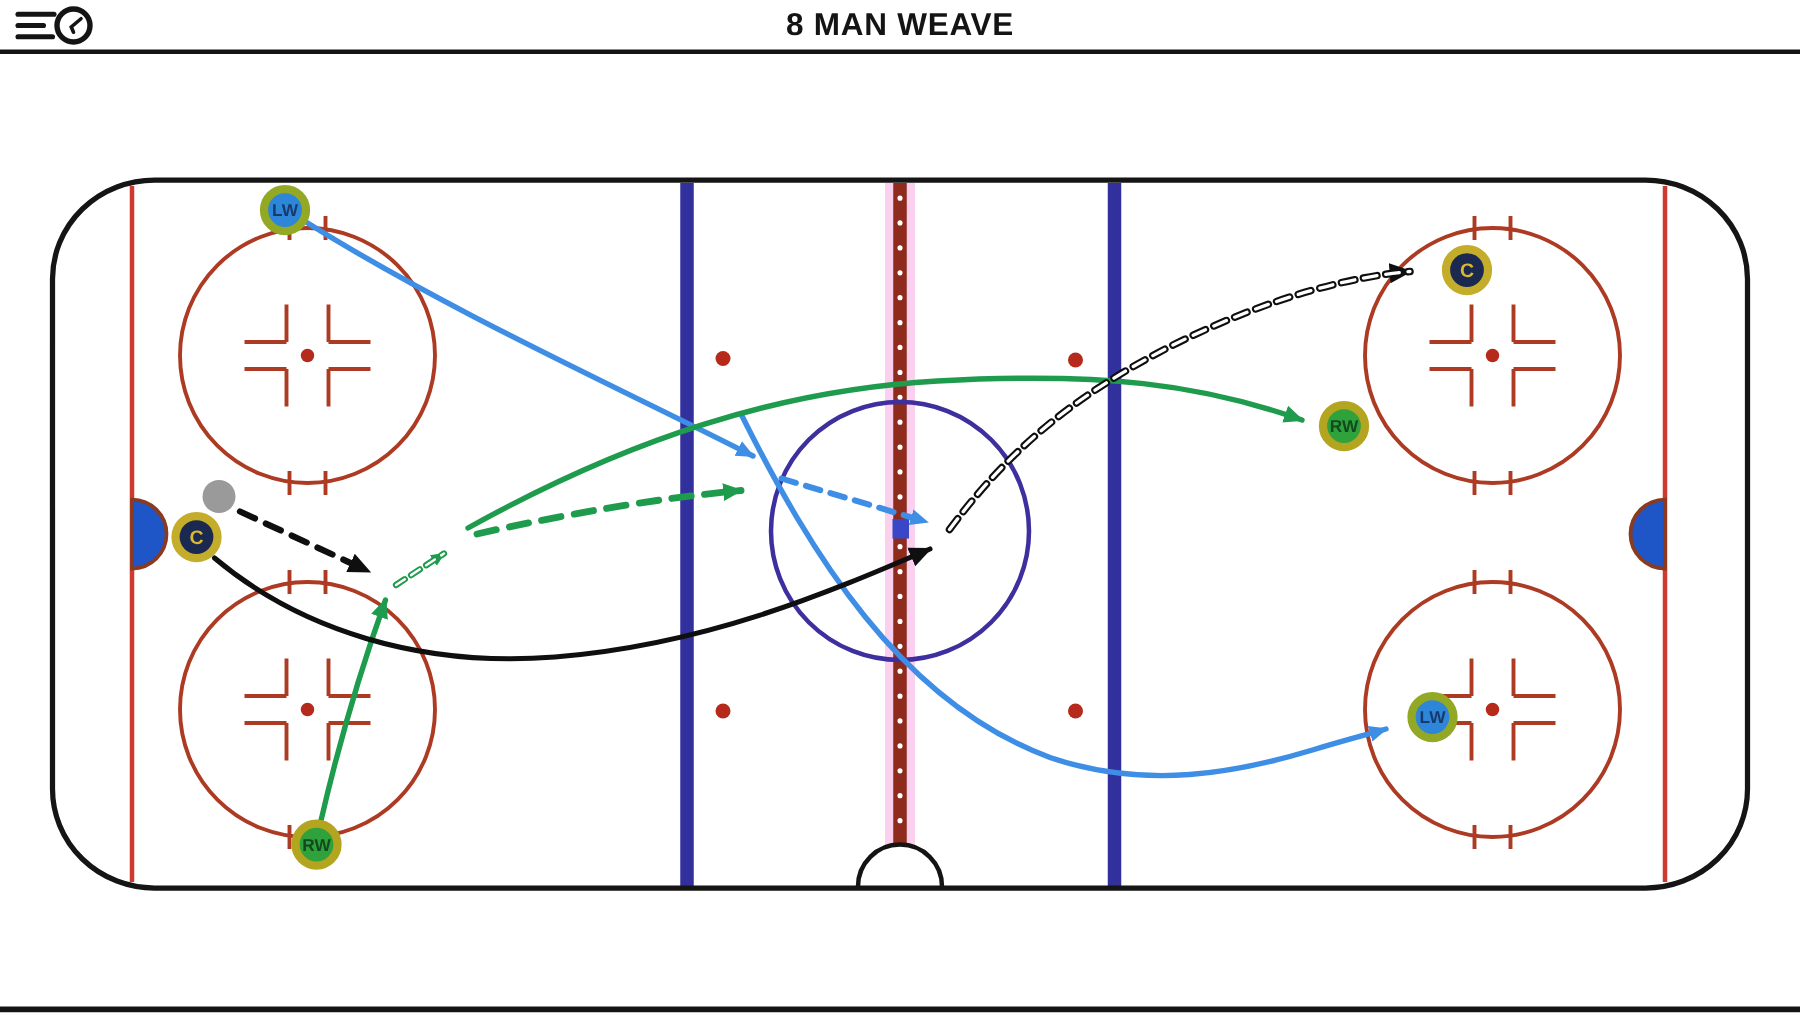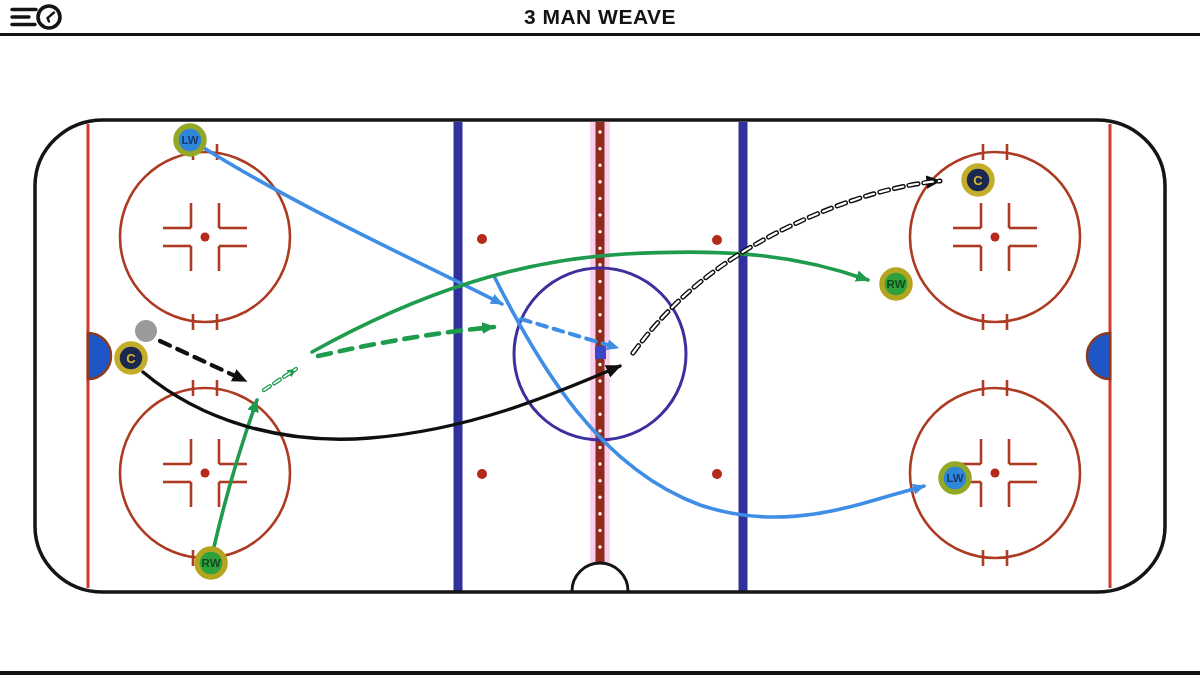--- a/index.html
+++ b/index.html
@@ -21,21 +21,21 @@
   <div class="header">
     <svg class="logo" viewBox="0 0 60 30">
       <g stroke="#141414" fill="none" stroke-linecap="round">
         <line x1="4" y1="7.5" x2="28" y2="7.5" stroke-width="3.4"></line>
         <line x1="4" y1="15" x2="21" y2="15" stroke-width="3.4"></line>
         <line x1="4" y1="22.5" x2="27" y2="22.5" stroke-width="3.4"></line>
         <circle cx="41" cy="15" r="11" stroke-width="3.6"></circle>
         <polyline points="46,10.5 39.5,16 41,19.5" stroke-width="2.4"></polyline>
       </g>
     </svg>
-    <div class="title">3 MAN WEAVE</div>
+    <div class="title">8 MAN WEAVE</div>
   </div>
 
   <svg class="rink" width="1200" height="675" viewBox="0 0 1200 675">
     <defs>
 
       <g id="fo">
         <circle r="85" fill="none" stroke-width="2.6"></circle>
         <circle r="4.5" stroke="none"></circle>
         <line x1="-42" y1="-9" x2="-14" y2="-9" stroke-width="2.6"></line>
         <line x1="14" y1="-9" x2="42" y2="-9" stroke-width="2.6"></line>

